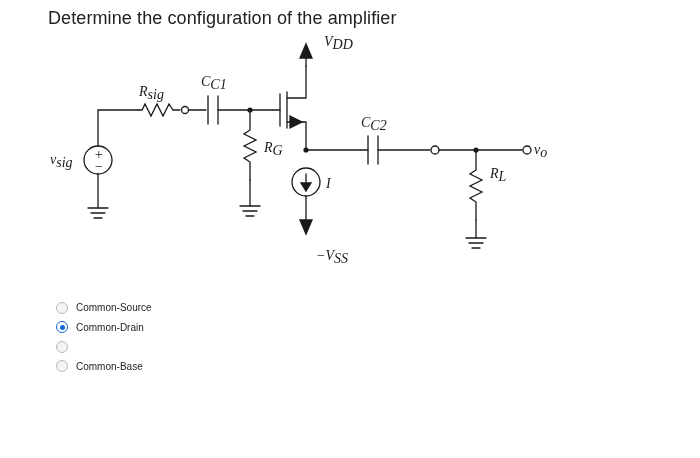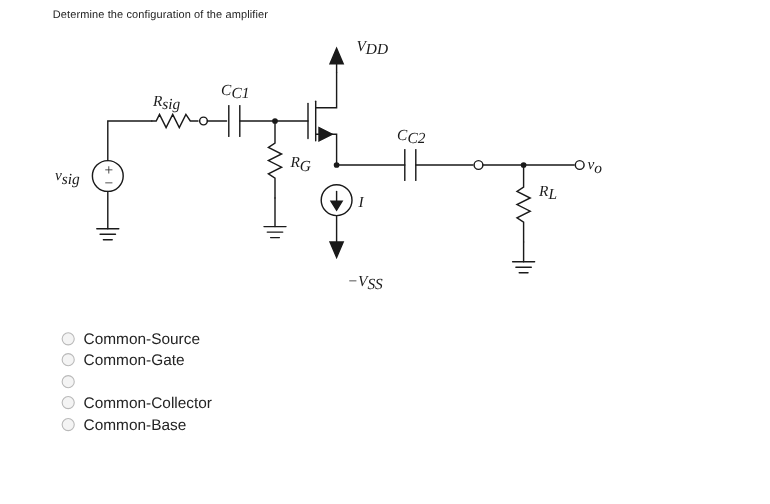--- a/index.html
+++ b/index.html
@@ -17,21 +17,21 @@
   }
   #page {
     position: relative;
     width: 700px;
     height: 458px;
   }
   #question-text {
     position: absolute;
     left: 48px;
     top: 8px;
-    font-size: 10px;
+    font-size: 18px;
     color: #222;
     letter-spacing: 0.1px;
   }
   #circuit-figure {
     position: absolute;
     left: 28px;
     top: 30px;
     width: 620px;
     height: 265px;
   }
@@ -69,21 +69,21 @@
     content: "";
     position: absolute;
     left: 2.5px;
     top: 2.5px;
     width: 5px;
     height: 5px;
     border-radius: 50%;
     background: #1668d9;
   }
   .option-label {
-    font-size: 14px;
+    font-size: 10px;
     color: #232323;
   }
   text.lbl {
     font-family: "Liberation Serif", serif;
     font-style: italic;
     font-size: 14px;
     fill: #1a1a1a;
   }
 </style>
 </head>
@@ -191,29 +191,25 @@
       </g>
     </svg>
   </div>
 
   <div id="options-list">
     <div class="option-row">
       <span class="radio"></span>
       <span class="option-label">Common-Source</span>
     </div>
     <div class="option-row">
+      <span class="radio selected"></span>
+      <span class="option-label">Common-Drain</span>
+    </div>
+    <div class="option-row">
       <span class="radio"></span>
-      <span class="option-label">Common-Gate</span>
-    </div>
-    <div class="option-row">
-      <span class="radio"></span>
-    </div>
-    <div class="option-row">
-      <span class="radio"></span>
-      <span class="option-label">Common-Collector</span>
     </div>
     <div class="option-row">
       <span class="radio"></span>
       <span class="option-label">Common-Base</span>
     </div>
   </div>
 
 </div>
 
 </body></html>

